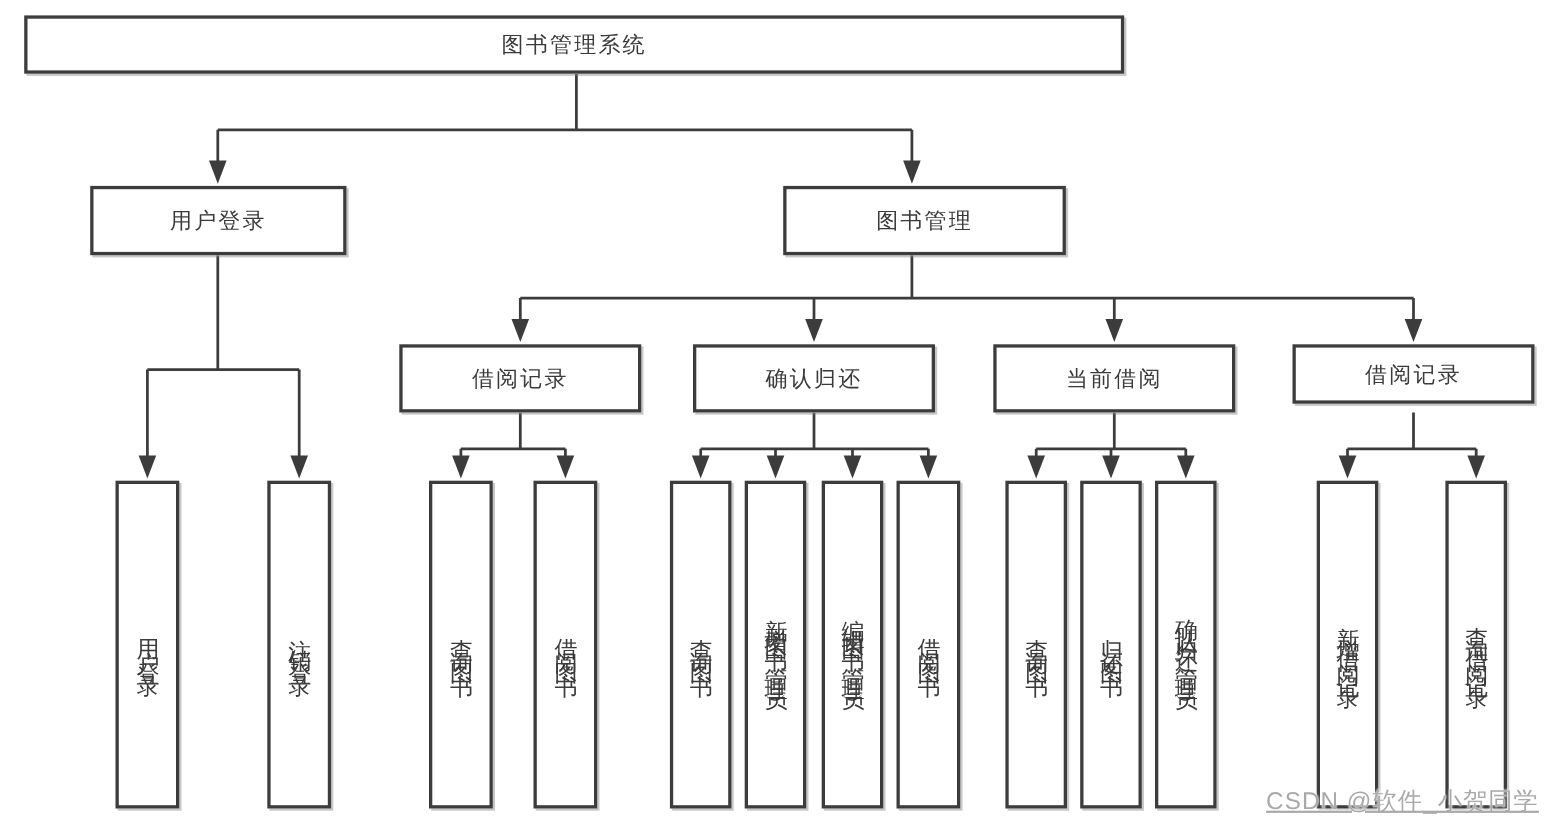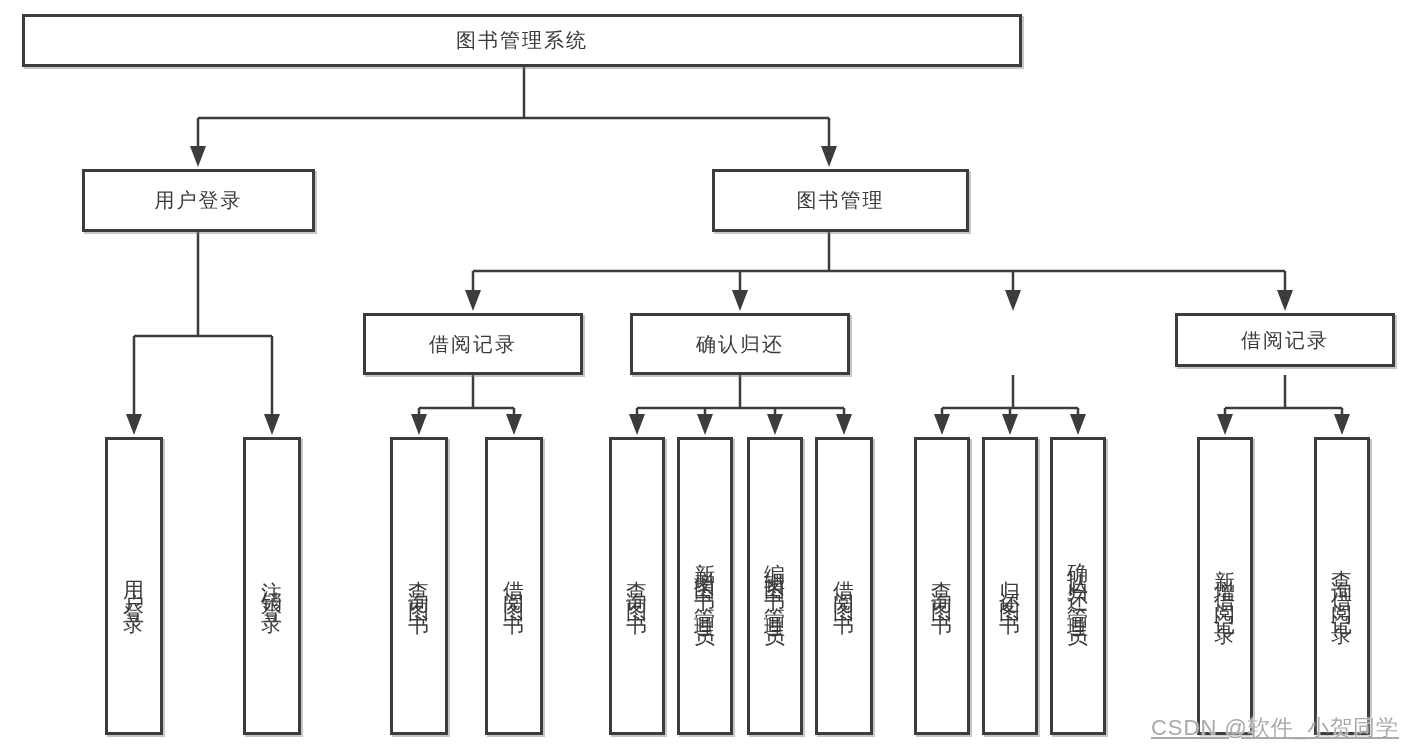--- a/index.html
+++ b/index.html
@@ -98,20 +98,23 @@
   <div class="node" style="left:712px;top:169px;width:257px;height:63px">
     <span>图书管理</span>
   </div>
 
   <div class="node" style="left:363px;top:313px;width:220px;height:62px">
     <span>借阅记录</span>
   </div>
   <div class="node" style="left:630px;top:313px;width:220px;height:62px">
     <span>确认归还</span>
   </div>
+  <div class="node" style="left:903px;top:313px;width:220px;height:62px">
+    <span>当前借阅</span>
+  </div>
   <div class="node" style="left:1175px;top:313px;width:220px;height:54px">
     <span>借阅记录</span>
   </div>
 
   <div class="leaf" style="left:105px;top:437px;width:58px;height:298px">
     <span class="vlabel" style="letter-spacing: 11px;">用户登录</span>
   </div>
   <div class="leaf" style="left:243px;top:437px;width:58px;height:298px">
     <span class="vlabel" style="letter-spacing: 11px;">注销登录</span>
   </div>

